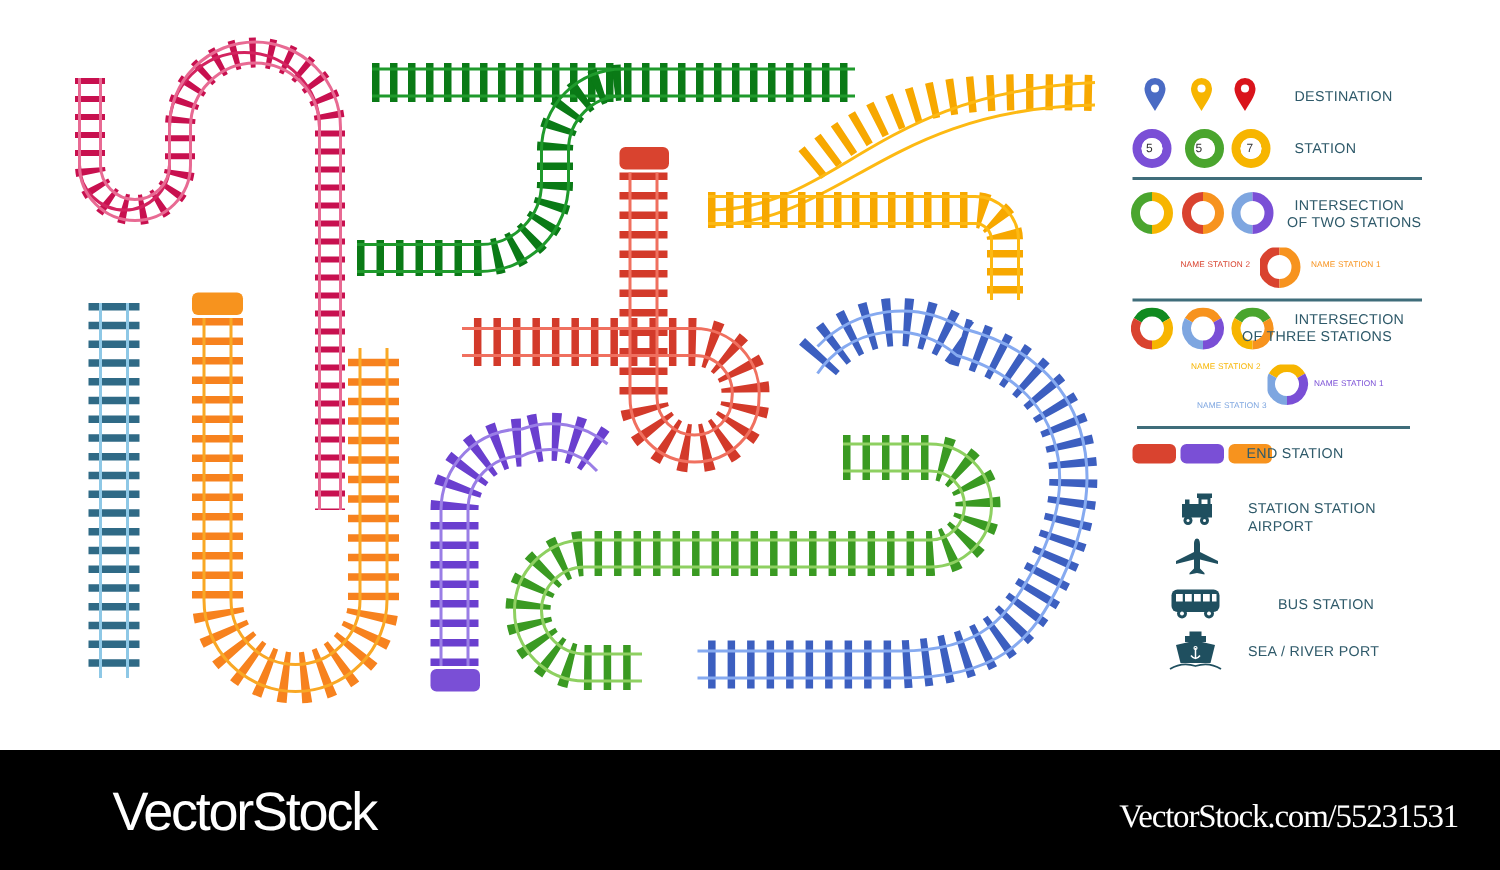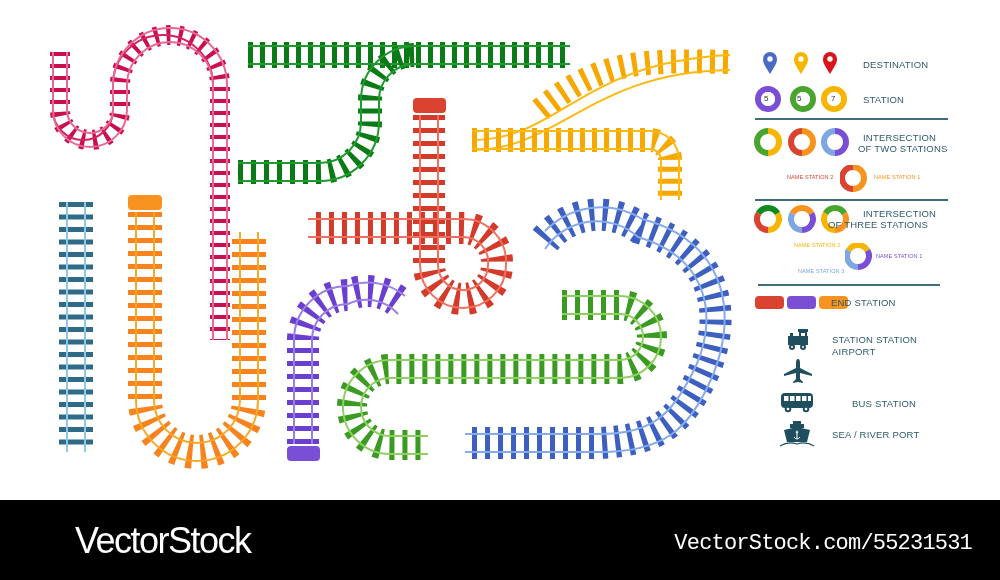--- a/index.html
+++ b/index.html
@@ -4,21 +4,21 @@
 <style>
   html,body{margin:0;padding:0;}
   body{width:1000px;height:580px;overflow:hidden;background:#ffffff;position:relative;font-family:"Liberation Sans",sans-serif;}
   #art{position:absolute;left:0;top:0;width:1000px;height:424px;background:#ffffff;}
   svg.tracks{position:absolute;left:0;top:0;}
   .legend-label{position:absolute;font-size:9.5px;color:#2f5a6a;letter-spacing:0.2px;line-height:11px;white-space:nowrap;}
   .small-label{position:absolute;font-size:5.5px;white-space:nowrap;letter-spacing:0.1px;}
   .sep{position:absolute;height:2px;background:#3f6d7a;}
   .footer{position:absolute;left:0;top:500px;width:1000px;height:80px;background:#000000;}
   .footer .brand{position:absolute;left:27px;top:20px;color:#ffffff;font-size:36px;letter-spacing:-1.5px;font-family:"Liberation Sans",sans-serif;margin-left:48px;}
-  .footer .url{position:absolute;right:28px;top:31px;color:#ffffff;font-size:22px;letter-spacing:-0.8px;font-family:Liberation Mono, monospace;}
+  .footer .url{position:absolute;right:28px;top:31px;color:#ffffff;font-size:22px;letter-spacing:-0.8px;font-family:Liberation Serif, serif;}
 </style>
 </head>
 <body>
 
 <div id="art">
 
 <svg class="tracks" width="1000" height="500" viewBox="0 0 1000 500">
   <defs>
     
   </defs>

